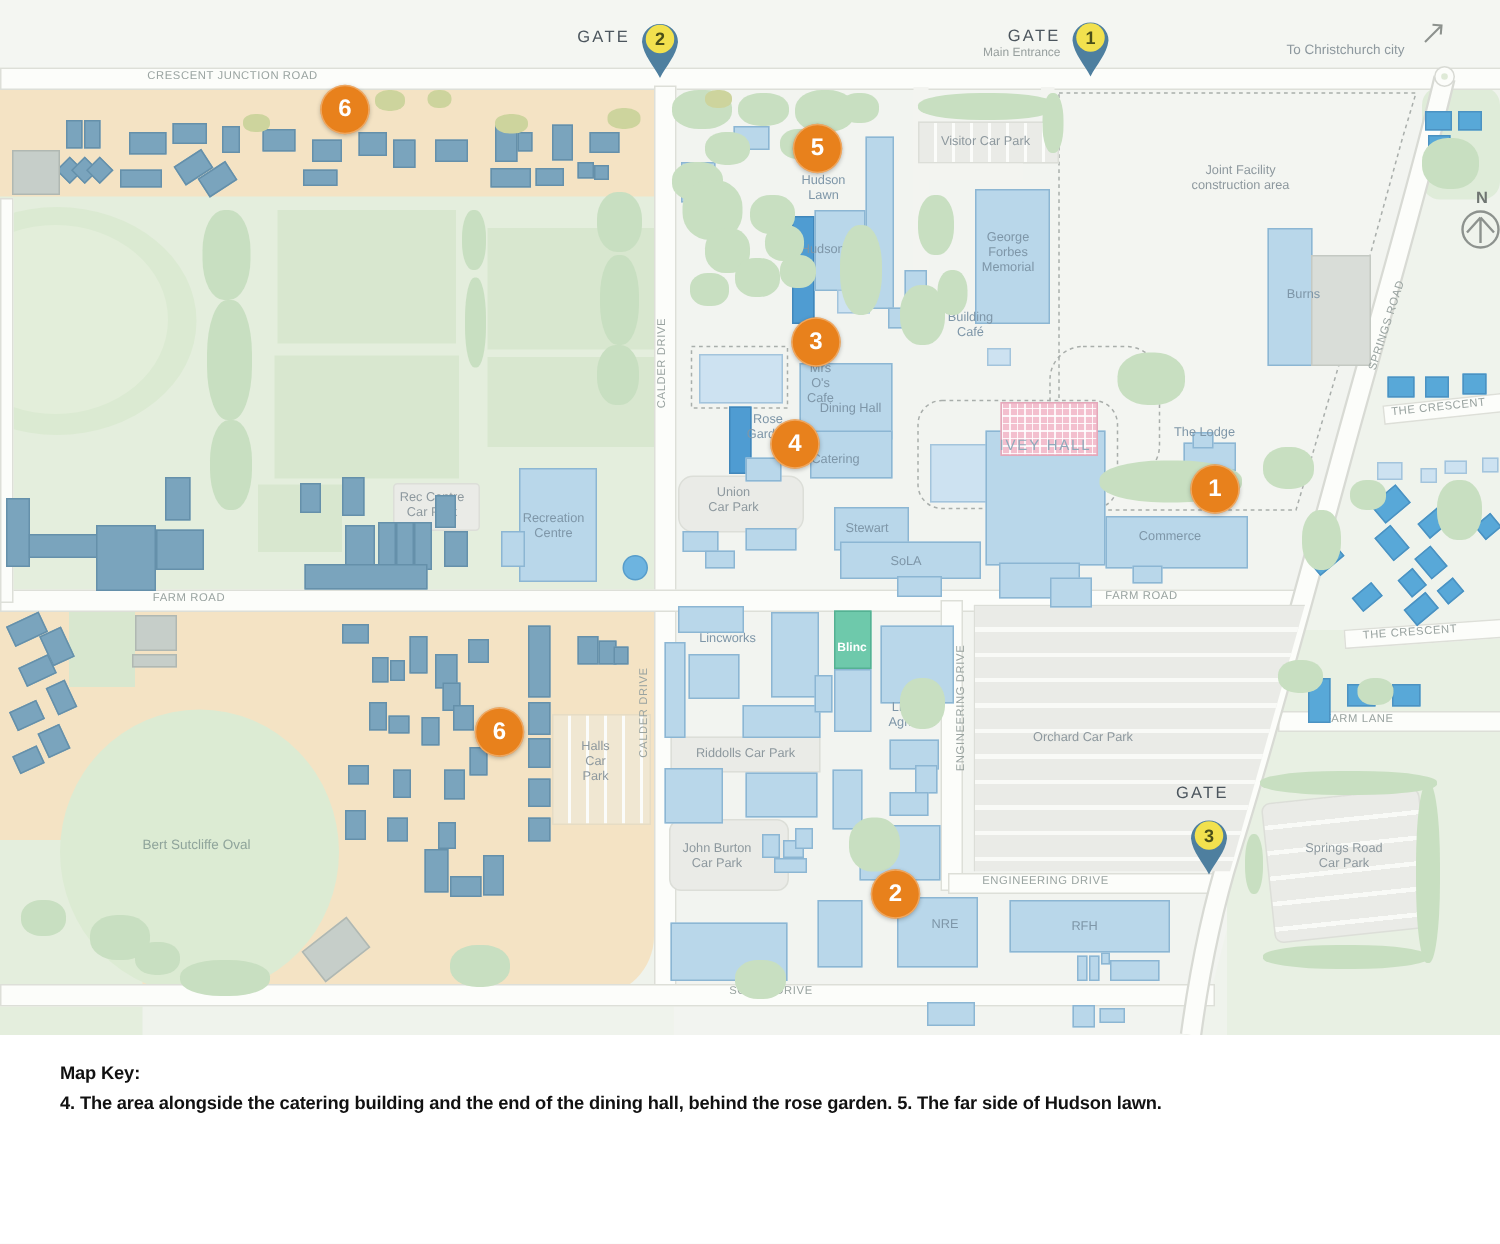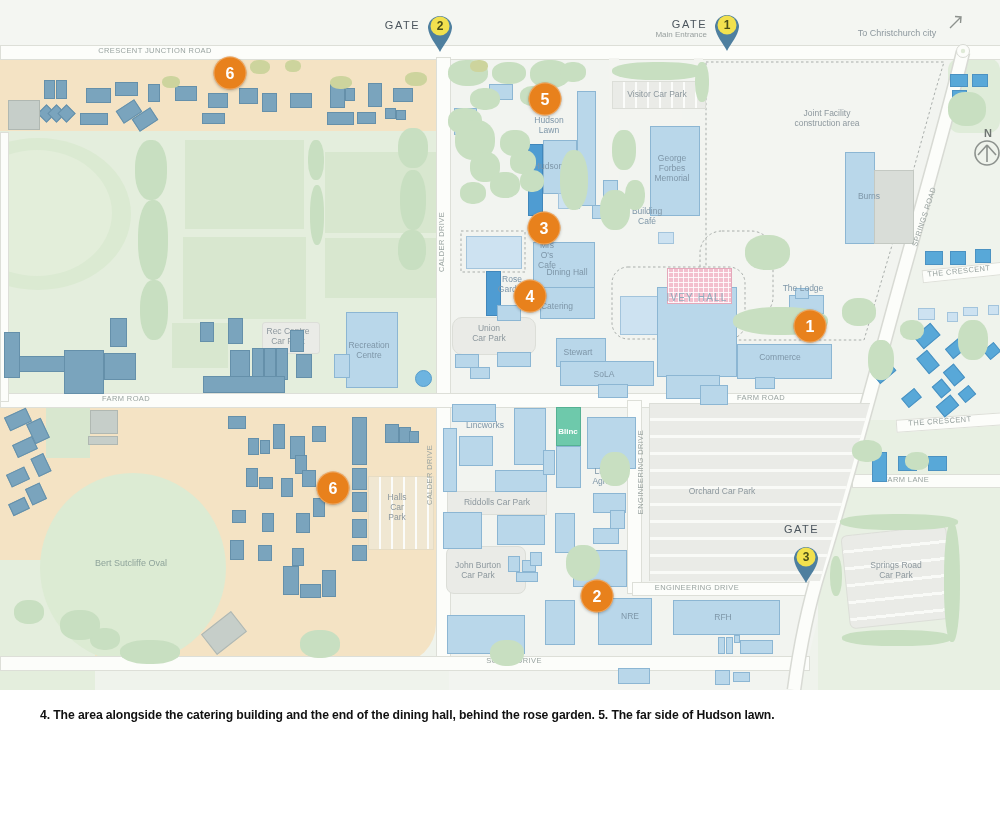--- a/index.html
+++ b/index.html
@@ -432,15 +432,16 @@
               <path d="M14,41 C10,33 3,26 2,17 A12,12 0 1 1 26,17 C25,26 18,33 14,41 Z" fill="#4E7F9F"></path>
               <circle cx="14" cy="15" r="9.5" fill="#F2E14E"></circle>
               <text x="14" y="19" text-anchor="middle" font-size="12" font-weight="bold" fill="#4a4f18" font-family="Liberation Sans,sans-serif">3</text>
             </svg></div>
           <div class="gatelbl" style="left: 784px; top: 523px;">GATE</div>
         </div>
       </div>
   </div>
 
   <div class="mapkey">
+    <div>Map Key:</div>
     <div>4. The area alongside the catering building and the end of the dining hall, behind the rose garden. 5. The far side of Hudson lawn.</div>
   </div>
 </div>
 
 </body></html>

